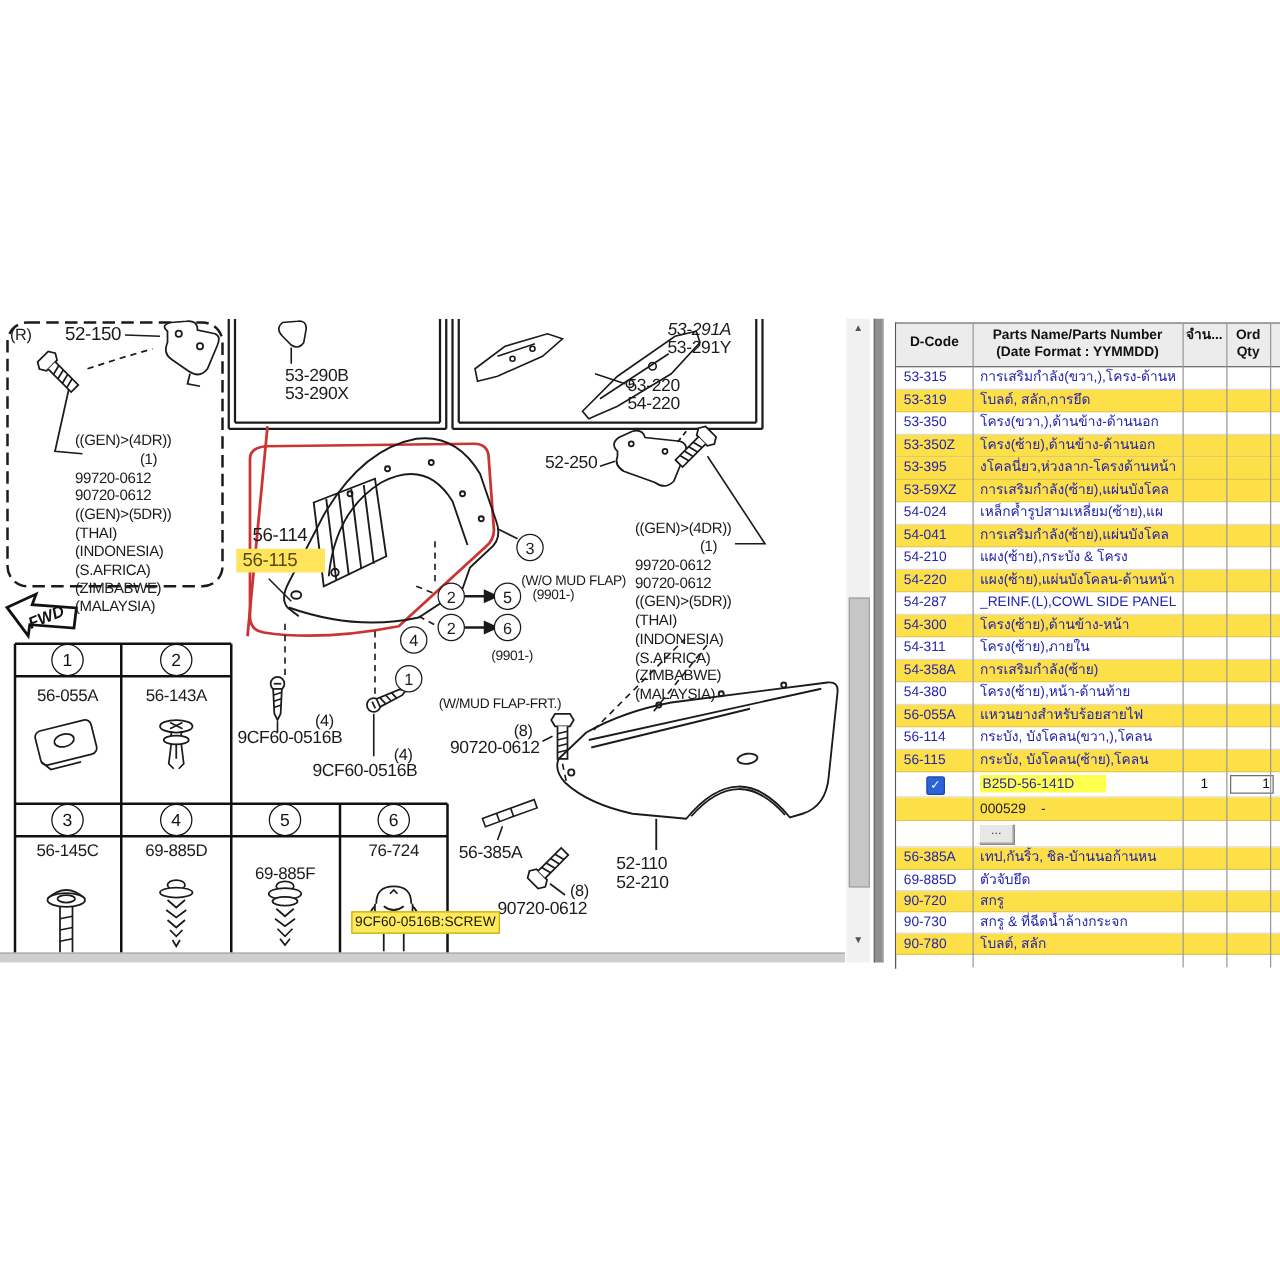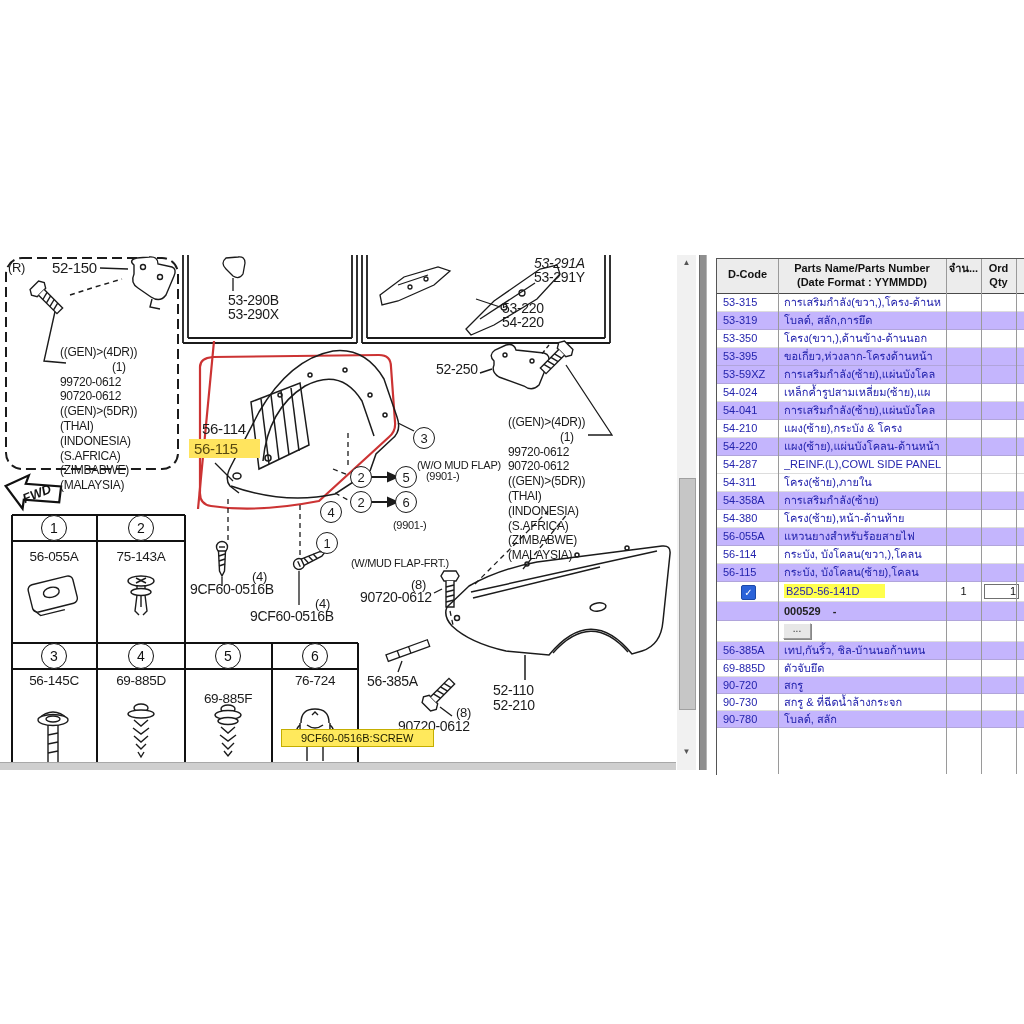--- a/index.html
+++ b/index.html
@@ -13,49 +13,49 @@
   .blk span{display:block;}
   .blk .indent{padding-left:52px;}
   .circ{position:absolute;width:20px;height:20px;border:1.6px solid #1b1b1b;border-radius:50%;
         display:flex;align-items:center;justify-content:center;font-size:13px;color:#1b1b1b;background:#fff;}
   .gcirc{position:absolute;width:24px;height:24px;border:1.7px solid #111;border-radius:50%;
         display:flex;align-items:center;justify-content:center;font-size:14px;color:#111;background:#fff;}
   .gridlab{position:absolute;width:82px;text-align:center;font-size:13.5px;color:#1b1b1b;letter-spacing:-0.3px;}
   #hl-56115{position:absolute;left:189px;top:184px;width:66px;height:19px;background:#ffe45e;
             font-size:15px;color:#5a4a10;padding-left:5px;line-height:19px;letter-spacing:-0.3px;}
   #tooltip{position:absolute;left:281px;top:474px;background:#ffe95c;border:1px solid #c4ae00;
-           font-size:11px;color:#1b1b00;padding:2px 19px;white-space:nowrap;}
+           font-size:11px;color:#1b1b00;padding:2px 2px;white-space:nowrap;}
   #fwd-text{position:absolute;left:22px;top:231px;font-size:13px;font-style:italic;font-weight:bold;
             transform:rotate(-22deg);color:#111;}
   
   #hscroll{position:absolute;left:0;top:507px;width:676px;height:8px;background:#cfcfcf;border-top:1px solid #a8a8a8;}
   
   #vscroll{left:677px;top:255px;width:19px;height:515px;background:#f1f1f1;}
   #vscroll .arr{position:absolute;left:0;width:19px;text-align:center;font-size:8px;color:#555;}
   #vthumb{position:absolute;left:2px;top:223px;width:15px;height:230px;background:#c6c6c6;border:1px solid #a0a0a0;}
   
   #splitter{left:699px;top:255px;width:6px;height:515px;background:#8f8f8f;border-left:1px solid #6c6c6c;border-right:1px solid #b5b5b5;}
   
   #tablepane{left:716px;top:258px;width:308px;height:516px;border-left:1.5px solid #555;border-top:1.5px solid #555;background:#fff;}
   #thead{height:34px;background:#ececec;border-bottom:1.6px solid #4a4a4a;position:relative;font-weight:bold;color:#111;}
   #thead .h{position:absolute;text-align:center;font-size:11px;line-height:13px;top:3px;}
   .trow{position:relative;height:17px;line-height:17px;font-size:11px;color:#2323ad;border-bottom:1px solid rgba(120,120,120,0.25);}
-  .r-w{background:#ffffff;} .r-g{background:#c4b5fd;}
+  .r-w{background:#ffffff;} .r-g{background:#fde047;}
   .trow .code{position:absolute;left:6px;top:0;}
   .trow .name{position:absolute;left:67px;top:0;white-space:nowrap;overflow:hidden;max-width:160px;}
   .vline{position:absolute;top:0;width:1px;height:515px;background:#9a9a9a;}
   
   #row-sel{height:19px;line-height:19px;}
   #row-sel .cb{position:absolute;left:24px;top:3px;width:13px;height:13px;background:#2b63d9;border:1px solid #1c49a8;
                border-radius:2px;color:#fff;font-size:10px;line-height:13px;text-align:center;}
   #row-sel .hlpart{background:#ffff4d;padding:1px 26px 1px 2px;color:#2323ad;}
   #row-sel .qtyv{position:absolute;left:229px;width:35px;text-align:center;color:#111;}
   #row-sel .ordin{position:absolute;left:267px;top:2px;width:31px;height:13px;background:#fff;border:1px solid #707070;
                   font-size:11px;line-height:13px;text-align:right;padding-right:2px;color:#111;}
-  #row-date{height:18px;line-height:18px;color:#222;font-weight:bold;}
+  #row-date{height:18px;line-height:18px;color:#222;}
   #row-date .sep{margin-left:12px;}
   #row-more{height:20px;}
   #row-more .more-btn{position:absolute;left:66px;top:2px;width:26px;height:14px;background:#e7e7e7;
                       border:1px solid #9a9a9a;border-top-color:#fff;border-left-color:#fff;box-shadow:1px 1px 0 #888;
                       font-size:10px;line-height:10px;text-align:center;color:#333;}
   .h16{height:16px;line-height:16px;}
 </style>
 </head>
 <body>
 
@@ -331,21 +331,21 @@
   <div class="dlabel f13" style="left:456px;top:451px;">(8)</div>
   <div class="dlabel f14" style="left:398px;top:464px;">90720-0612</div>
 
   <div class="gcirc" style="left:41px;top:260px;">1</div>
   <div class="gcirc" style="left:128px;top:260px;">2</div>
   <div class="gcirc" style="left:41px;top:388px;">3</div>
   <div class="gcirc" style="left:128px;top:388px;">4</div>
   <div class="gcirc" style="left:215px;top:388px;">5</div>
   <div class="gcirc" style="left:302px;top:388px;">6</div>
   <div class="gridlab" style="left:13px;top:294px;">56-055A</div>
-  <div class="gridlab" style="left:100px;top:294px;">75-143A</div>
+  <div class="gridlab" style="left:100px;top:294px;">56-143A</div>
   <div class="gridlab" style="left:13px;top:418px;">56-145C</div>
   <div class="gridlab" style="left:100px;top:418px;">69-885D</div>
   <div class="gridlab" style="left:187px;top:436px;">69-885F</div>
   <div class="gridlab" style="left:274px;top:418px;">76-724</div>
 
   <div id="tooltip">9CF60-0516B:SCREW</div>
   <div id="hscroll"></div>
 </div>
 
 <div id="vscroll" class="abs">
@@ -372,22 +372,26 @@
     </div>
   <div class="trow r-g">
       <span class="code">53-319</span>
       <span class="name">โบลต์, สลัก,การยึด</span>
     </div>
   <div class="trow r-w">
       <span class="code">53-350</span>
       <span class="name">โครง(ขวา,),ด้านข้าง-ด้านนอก</span>
     </div>
   <div class="trow r-g">
+      <span class="code">53-350Z</span>
+      <span class="name">โครง(ซ้าย),ด้านข้าง-ด้านนอก</span>
+    </div>
+  <div class="trow r-g">
       <span class="code">53-395</span>
-      <span class="name">ขอเกี่ยว,ห่วงลาก-โครงด้านหน้า</span>
+      <span class="name">งโคลนี่ยว,ห่วงลาก-โครงด้านหน้า</span>
     </div>
   <div class="trow r-g">
       <span class="code">53-59XZ</span>
       <span class="name">การเสริมกำลัง(ซ้าย),แผ่นบังโคล</span>
     </div>
   <div class="trow r-w">
       <span class="code">54-024</span>
       <span class="name">เหล็กค้ำรูปสามเหลี่ยม(ซ้าย),แผ</span>
     </div>
   <div class="trow r-g">
@@ -398,20 +402,24 @@
       <span class="code">54-210</span>
       <span class="name">แผง(ซ้าย),กระบัง &amp; โครง</span>
     </div>
   <div class="trow r-g">
       <span class="code">54-220</span>
       <span class="name">แผง(ซ้าย),แผ่นบังโคลน-ด้านหน้า</span>
     </div>
   <div class="trow r-w">
       <span class="code">54-287</span>
       <span class="name">_REINF.(L),COWL SIDE PANEL</span>
+    </div>
+  <div class="trow r-g">
+      <span class="code">54-300</span>
+      <span class="name">โครง(ซ้าย),ด้านข้าง-หน้า</span>
     </div>
   <div class="trow r-w">
       <span class="code">54-311</span>
       <span class="name">โครง(ซ้าย),ภายใน</span>
     </div>
   <div class="trow r-g">
       <span class="code">54-358A</span>
       <span class="name">การเสริมกำลัง(ซ้าย)</span>
     </div>
   <div class="trow r-w">

